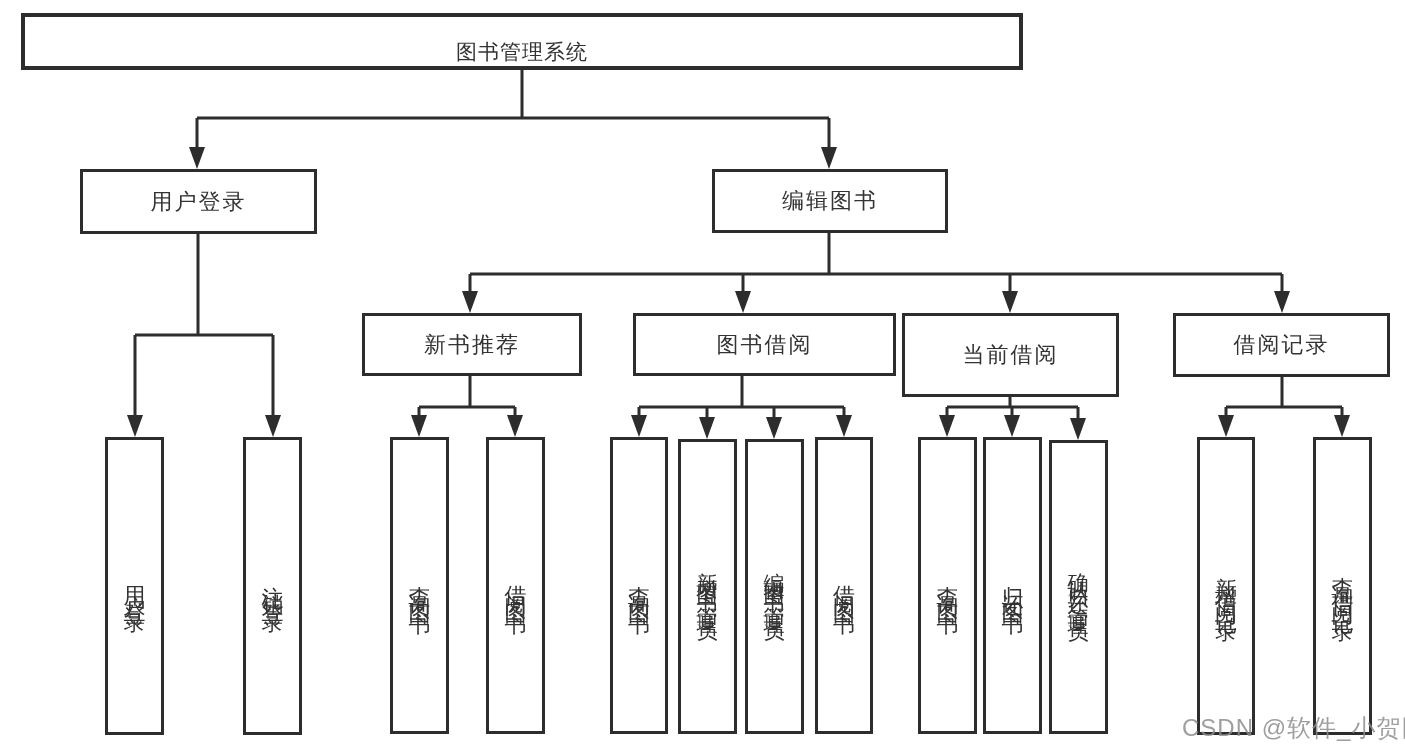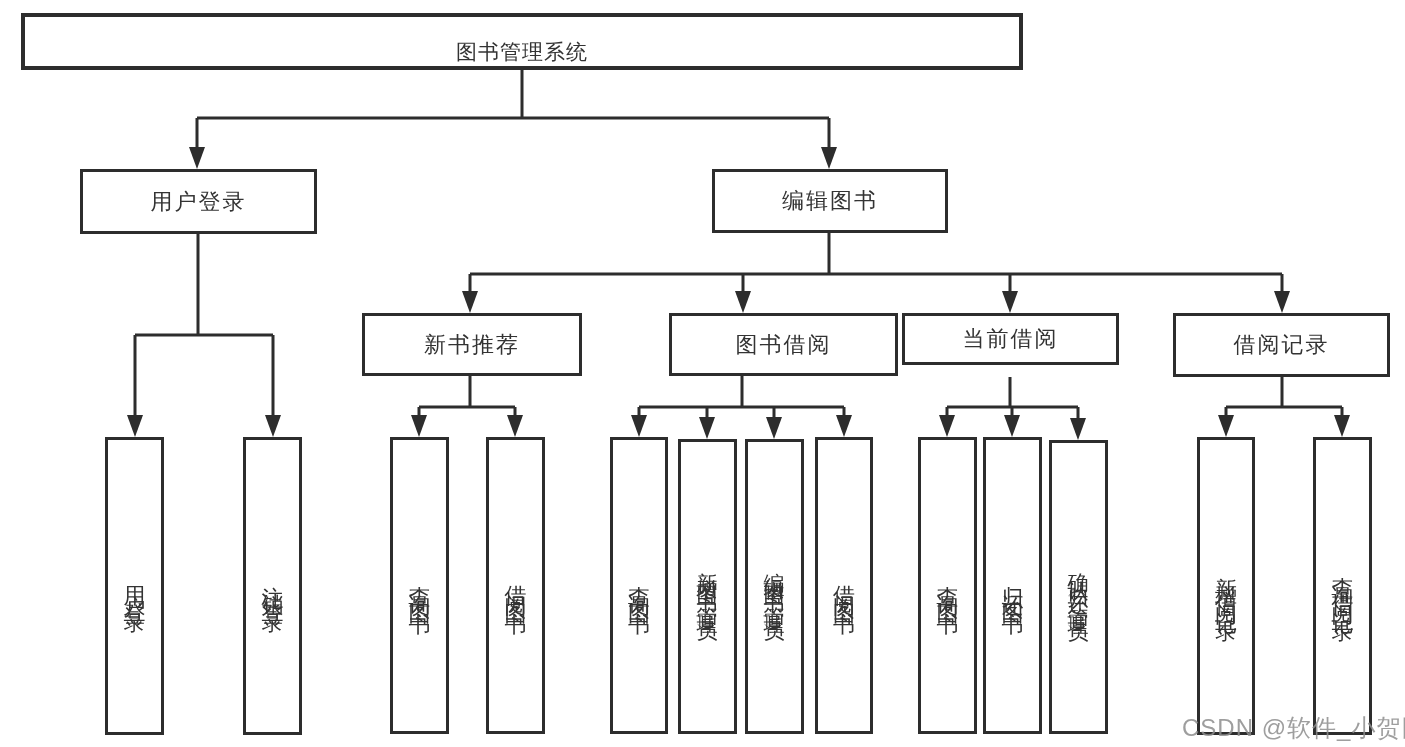--- a/index.html
+++ b/index.html
@@ -80,24 +80,24 @@
   <div class="box hbox" style="left:80px;top:169px;width:237px;height:65px">
     <span>用户登录</span>
   </div>
   <div class="box hbox" style="left:712px;top:169px;width:236px;height:64px">
     <span>编辑图书</span>
   </div>
 
   <div class="box hbox" style="left:362px;top:313px;width:220px;height:63px">
     <span>新书推荐</span>
   </div>
-  <div class="box hbox" style="left:669px;top:313px;width:229px;height:63px">
+  <div class="box hbox" style="left:633px;top:313px;width:263px;height:63px">
     <span>图书借阅</span>
   </div>
-  <div class="box hbox" style="left:902px;top:313px;width:217px;height:52px">
+  <div class="box hbox" style="left:902px;top:313px;width:217px;height:84px">
     <span>当前借阅</span>
   </div>
   <div class="box hbox" style="left:1173px;top:313px;width:217px;height:64px">
     <span>借阅记录</span>
   </div>
 
   <div class="box vbox" style="left:105px;top:437px;width:59px;height:298px">
     <span>用户登录</span>
   </div>
   <div class="box vbox" style="left:243px;top:437px;width:59px;height:298px">

